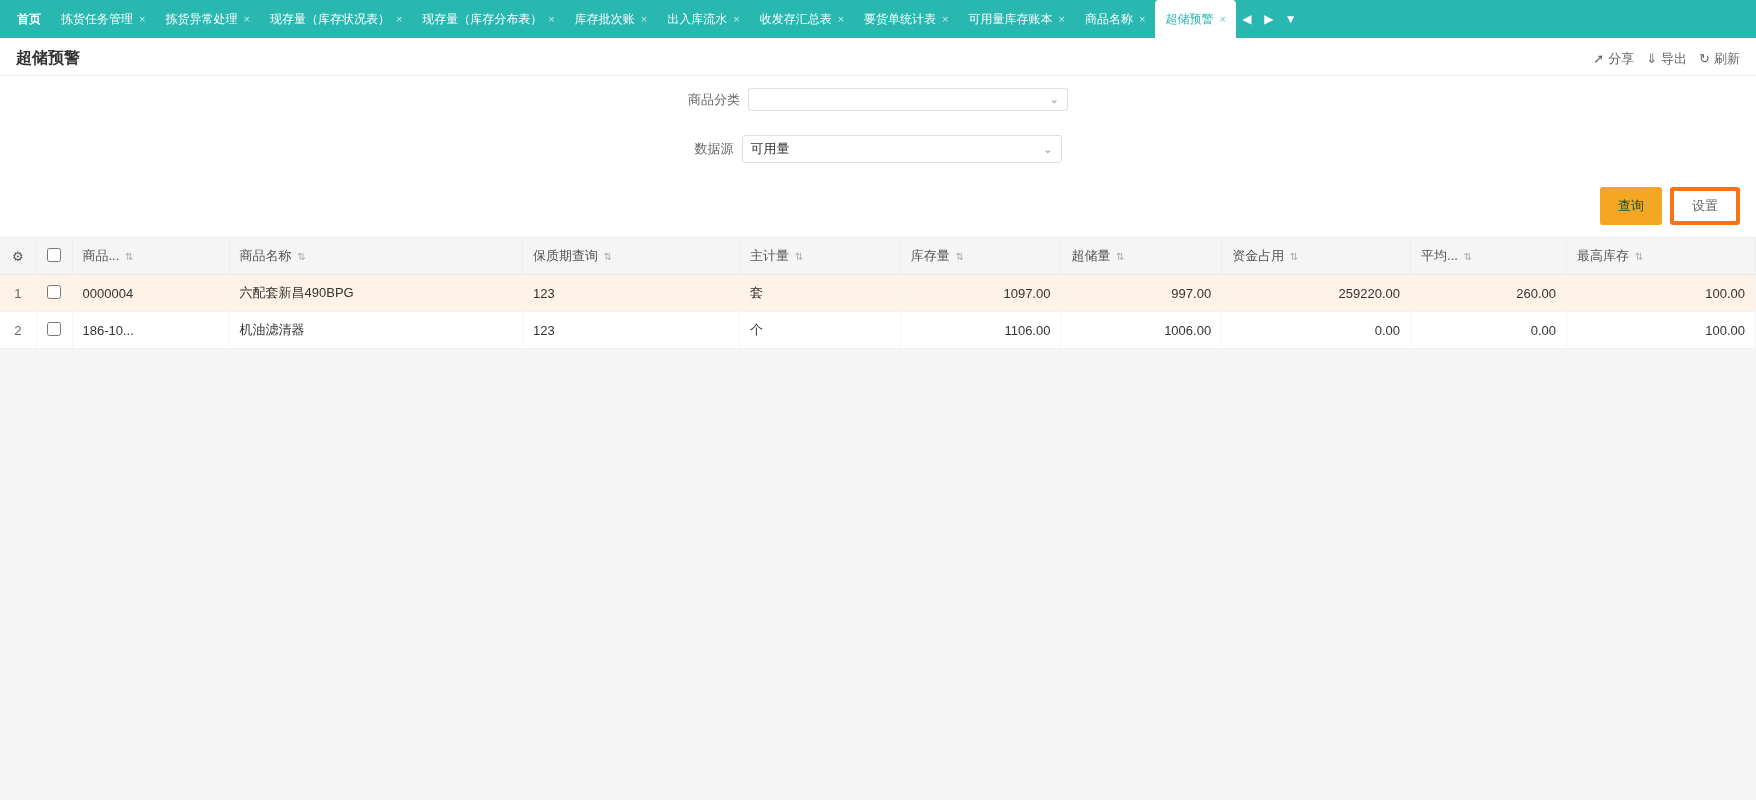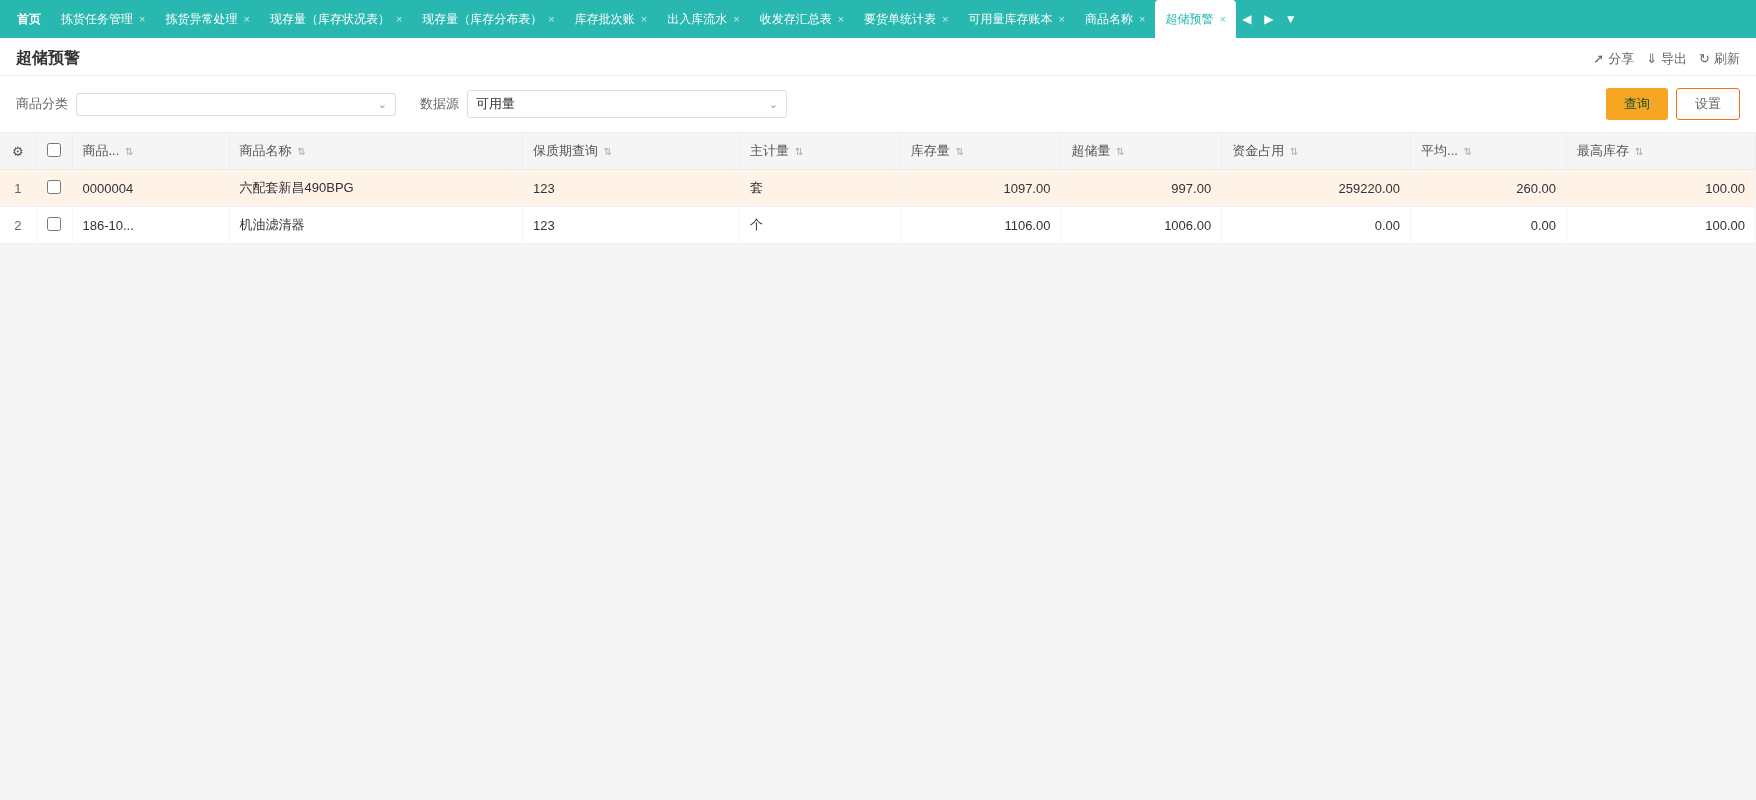--- a/index.html
+++ b/index.html
@@ -80,20 +80,21 @@
     }
 
     
     .filter-bar {
       background: #fff;
       padding: 12px 16px;
       display: flex;
       align-items: center;
       gap: 24px;
       border-bottom: 1px solid #eee;
+      flex-direction: column;
     }
     .filter-item {
       display: flex;
       align-items: center;
       gap: 8px;
     }
     .filter-label {
       color: #666;
       font-size: 13px;
       white-space: nowrap;
@@ -123,21 +124,21 @@
       color: #14532d;
       border: none;
       border-radius: 3px;
       padding: 6px 18px;
       font-size: 13px;
       cursor: pointer;
     }
     .btn-settings {
       background: #fff;
       color: #666;
-      border: 1px solid #f97316;
+      border: 4px solid #f97316;
       border-radius: 3px;
       padding: 6px 18px;
       font-size: 13px;
       cursor: pointer;
     }
 
     
     .table-container {
       background: #fff;
       margin: 0;

